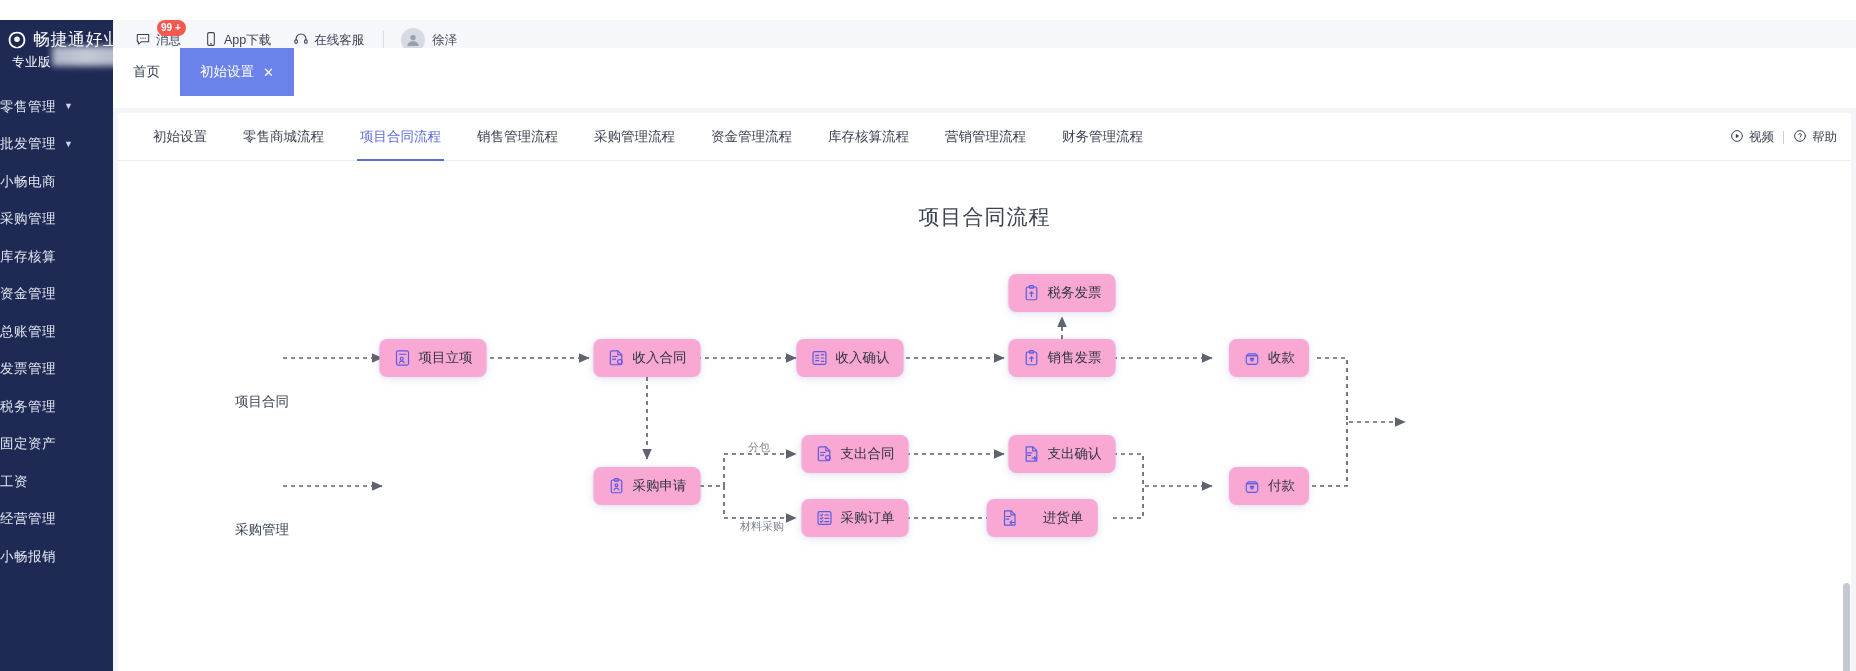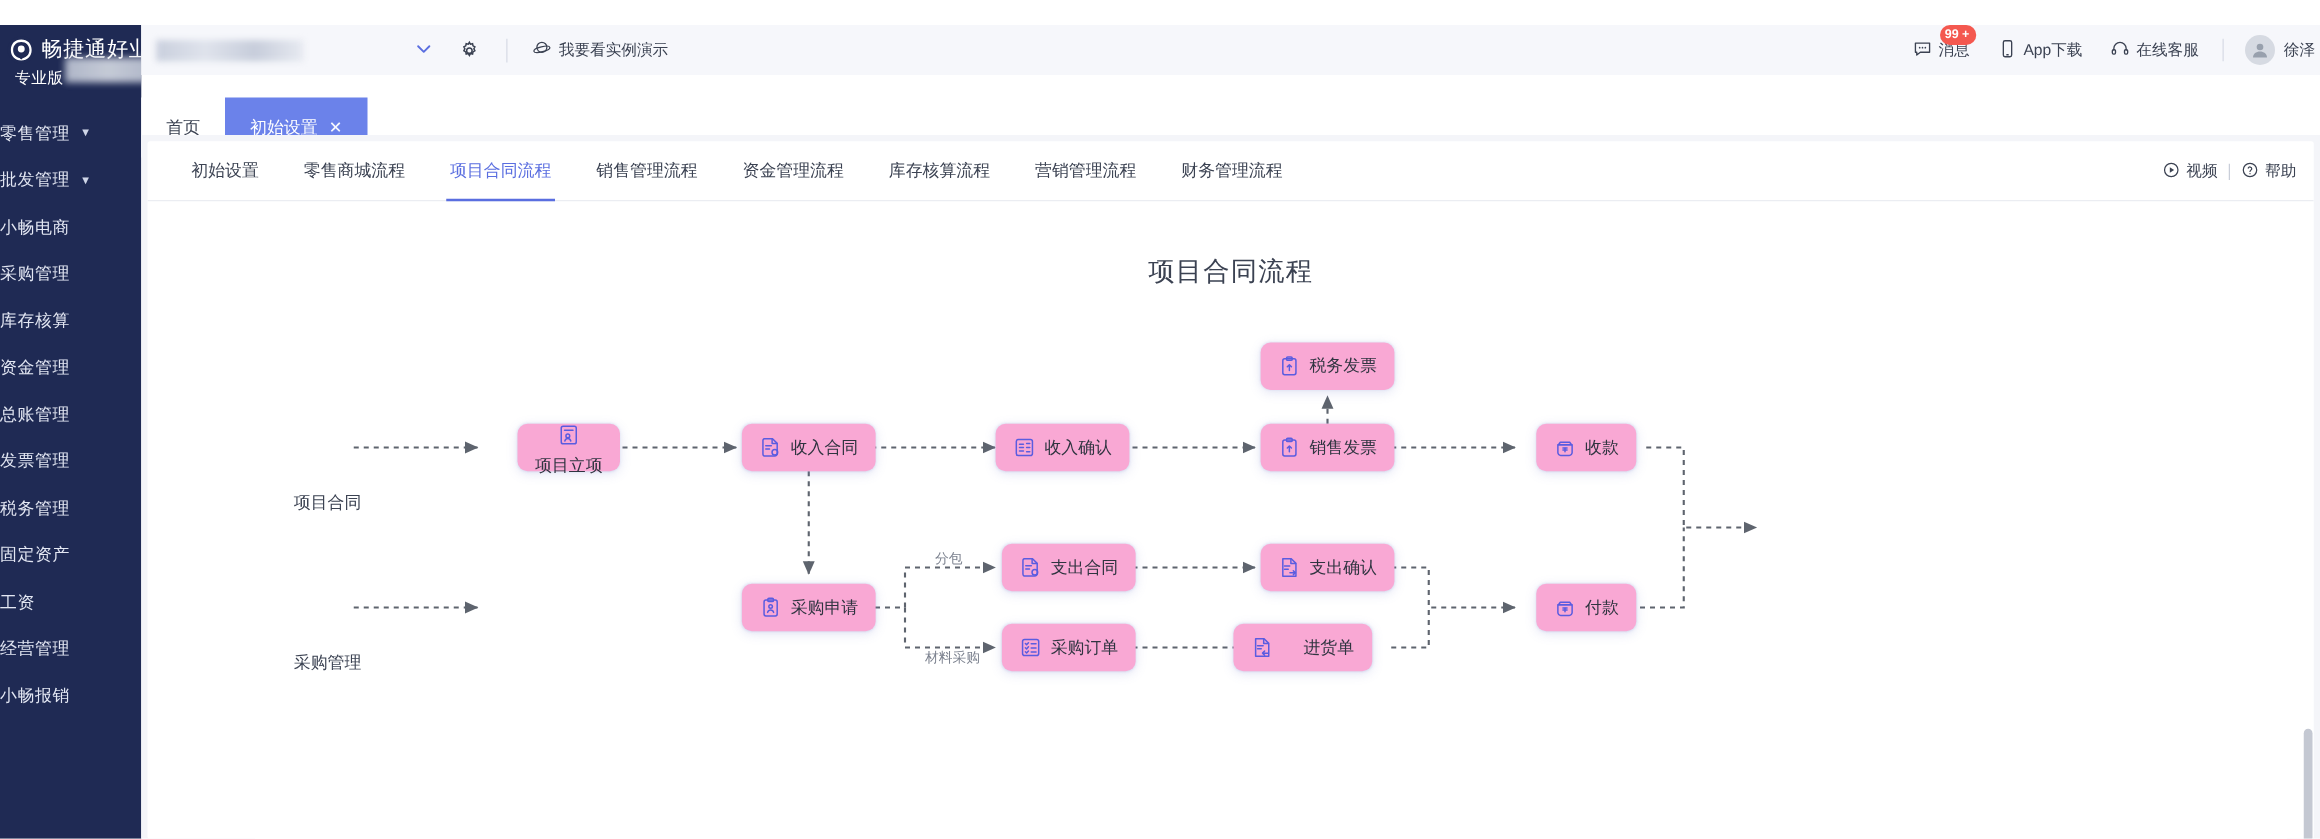--- a/index.html
+++ b/index.html
@@ -73,21 +73,21 @@
   }
   .hdr-divider { width: 1px; height: 18px; background: #d8dce6; margin-left: 19px; }
   .avatar {
     width: 24px; height: 24px; border-radius: 50%; background: #d6dae2;
     margin-left: 17px; display: flex; align-items: center; justify-content: center;
   }
   .uname { font-size: 12.5px; color: #3b4252; margin-left: 7px; white-space: nowrap; }
 
   
   #tabstrip {
-    position: absolute; left: 113px; top: 78px; right: 0; height: 48px;
+    position: absolute; left: 113px; top: 48px; right: 0; height: 48px;
     background: #fff; display: flex; align-items: stretch;
   }
   .wtab {
     display: flex; align-items: center; justify-content: center;
     padding: 0 20px; font-size: 13.5px; color: #3b4252; cursor: pointer;
   }
   .wtab.active { background: #6b82ea; color: #fff; }
   .wtab .x { margin-left: 9px; font-size: 13px; opacity: .95; }
 
   
@@ -213,44 +213,20 @@
         <div class="nav-item">
           <span>经营管理</span>
         </div>
         <div class="nav-item">
           <span>小畅报销</span>
         </div>
       </div>
   </div>
 
   <div id="header">
-    <div class="hdr-left">
-      <span class="hdr-blur"></span>
-      <span class="hdr-chev">
-        <svg width="16" height="16" viewBox="0 0 16 16">
-            <path d="M3.5 6 L8 10.5 L12.5 6" stroke="#5a6ee0" stroke-width="1.5" fill="none" stroke-linecap="round" stroke-linejoin="round"></path>
-          </svg>
-      </span>
-      <span class="hdr-gear">
-        <svg width="17" height="17" viewBox="0 0 24 24" fill="none" stroke="#3b4252" stroke-width="1.7">
-          <circle cx="12" cy="12" r="3.1"></circle>
-          <path d="M12 2.6 l1.2 2.1 2.4-.5 .5 2.4 2.1 1.2 -1.1 2.2 1.1 2.2 -2.1 1.2 -.5 2.4 -2.4-.5 -1.2 2.1 -1.2-2.1 -2.4 .5 -.5-2.4 -2.1-1.2 1.1-2.2 -1.1-2.2 2.1-1.2 .5-2.4 2.4 .5z"></path>
-        </svg>
-      </span>
-      <span class="hdr-sep"></span>
-      <span class="hdr-demo">
-        <span>
-          <svg width="15" height="15" viewBox="0 0 24 24" fill="none" stroke="#3b4252" stroke-width="1.6">
-            <circle cx="12" cy="11" r="6.4"></circle>
-            <ellipse cx="12" cy="13.5" rx="10.5" ry="3.2" transform="rotate(-14 12 13.5)"></ellipse>
-          </svg>
-        </span>
-        <span>我要看实例演示</span>
-      </span>
-    </div>
     <div class="hdr-right">
         <div class="hdr-btn">
           <span><svg width="16" height="16" viewBox="0 0 24 24" fill="none" stroke="#3b4252" stroke-width="1.6" stroke-linejoin="round">
               <path d="M3.5 5.2h17v11H9.4l-4.3 3.4v-3.4H3.5z"></path>
               <circle cx="8.6" cy="10.7" r="1" fill="#3b4252" stroke="none"></circle>
               <circle cx="12" cy="10.7" r="1" fill="#3b4252" stroke="none"></circle>
               <circle cx="15.4" cy="10.7" r="1" fill="#3b4252" stroke="none"></circle>
             </svg></span>
           <span>消息</span>
           <span class="badge">99 +</span>
@@ -300,20 +276,23 @@
           <div class="stab">
             <span>零售商城流程</span>
           </div>
           <div class="stab active">
             <span>项目合同流程</span>
           </div>
           <div class="stab">
             <span>销售管理流程</span>
           </div>
           <div class="stab">
+            <span>采购管理流程</span>
+          </div>
+          <div class="stab">
             <span>资金管理流程</span>
           </div>
           <div class="stab">
             <span>库存核算流程</span>
           </div>
           <div class="stab">
             <span>营销管理流程</span>
           </div>
           <div class="stab">
             <span>财务管理流程</span>
@@ -373,21 +352,21 @@
 
             <path d="M 1317 363 L 1347 363 L 1347 427 L 1405 427" marker-end="url(#arw)"></path>
 
             <path d="M 1312 491 L 1347 491 L 1347 427"></path>
           </g>
         </svg>
       <div class="rowlabel" style="left: 117px; top: 245px;">项目合同</div>
           <div class="rowlabel" style="left: 117px; top: 373px;">采购管理</div>
           <div class="edgelabel" style="left: 641px; top: 334px;">分包</div>
           <div class="edgelabel" style="left: 644px; top: 413px;">材料采购</div>
-          <div class="node" style="left: 337px; top: 245px; flex-direction: column;">
+          <div class="node" style="left: 315px; top: 245px;">
             <span style="display:flex">
               <svg class="ico" viewBox="0 0 24 24" fill="none" stroke="#5a5ce0" stroke-width="1.6" stroke-linecap="round" stroke-linejoin="round">
                 <rect x="4" y="2.6" width="16" height="18.8" rx="2"></rect>
                 <path d="M7.5 7h9"></path>
                 <circle cx="11" cy="13" r="2"></circle>
                 <path d="M7.8 18.4c.5-1.7 1.8-2.6 3.2-2.6s2.7.9 3.2 2.6"></path>
               </svg>
             </span>
             <span>项目立项</span>
           </div>

